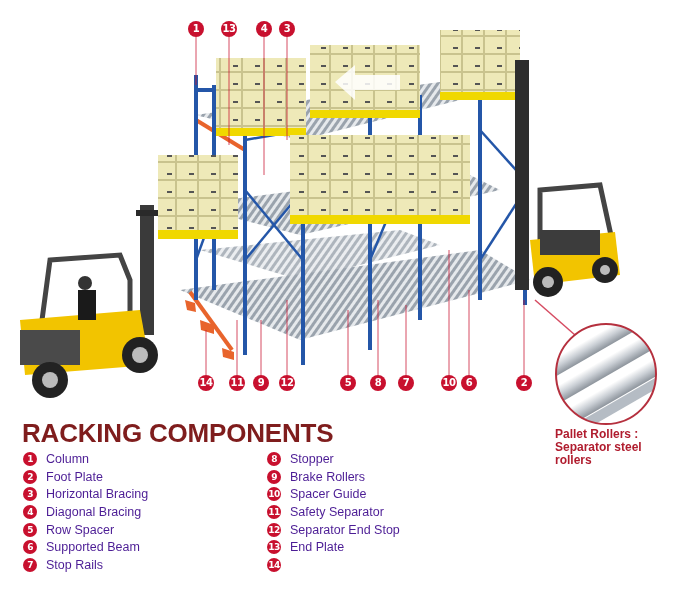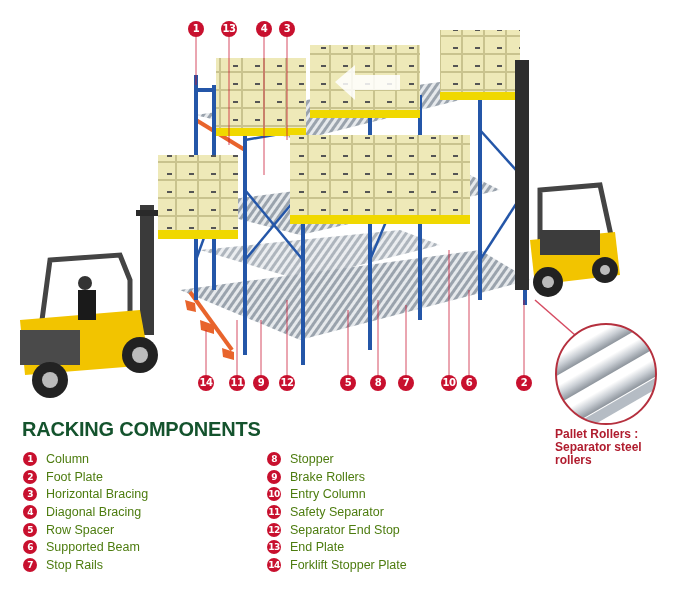--- a/index.html
+++ b/index.html
@@ -1,23 +1,23 @@
 <!DOCTYPE html>
 <html><head>
 <meta charset="utf-8">
 <style>
   html,body{margin:0;padding:0;background:#ffffff;}
   body{width:680px;height:593px;position:relative;overflow:hidden;font-family:"Liberation Sans",sans-serif;}
   #scene{position:absolute;left:0;top:0;width:680px;height:593px;}
   .badge{position:absolute;width:16px;height:16px;border-radius:50%;background:#c8102e;color:#fff;font-family:"DejaVu Sans",sans-serif;font-weight:bold;font-size:10px;line-height:16px;text-align:center;letter-spacing:-0.5px;}
-  .title{position:absolute;left:22px;top:418px;font-family:"Liberation Sans",sans-serif;font-weight:bold;font-size:20px;color:#14532d;letter-spacing:-0.2px;}
+  .title{position:absolute;left:22px;top:418px;font-family:"Liberation Sans",sans-serif;font-weight:bold;font-size:26px;color:#7f1d1d;letter-spacing:-0.2px;}
   .legend{position:absolute;list-style:none;margin:0;padding:0;}
   .legend li{display:flex;align-items:center;height:17.7px;}
   .legend .num{width:14px;height:14px;border-radius:50%;background:#c8102e;color:#fff;font-family:"DejaVu Sans",sans-serif;font-weight:bold;font-size:9px;line-height:14px;text-align:center;margin-right:9px;letter-spacing:-0.6px;}
-  .legend .lbl{font-size:12.5px;color:#4d7c0f;font-family:"Liberation Sans",sans-serif;}
+  .legend .lbl{font-size:12.5px;color:#4c1d95;font-family:"Liberation Sans",sans-serif;}
   .caption{position:absolute;left:555px;top:428px;color:#b01c2e;font-weight:bold;font-size:12px;line-height:13px;font-family:"Liberation Sans",sans-serif;}
 </style>
 </head>
 <body>
 
 <svg id="scene" viewBox="0 0 680 593" xmlns="http://www.w3.org/2000/svg">
   <defs>
     <pattern id="rollers" width="6" height="6" patternUnits="userSpaceOnUse" patternTransform="rotate(35)">
       <rect width="6" height="6" fill="#9aa3ad"></rect>
       <rect width="3" height="6" fill="#e6e9ec"></rect>
@@ -202,36 +202,35 @@
   <li>
       <span class="num">8</span>
       <span class="lbl">Stopper</span>
     </li>
   <li>
       <span class="num">9</span>
       <span class="lbl">Brake Rollers</span>
     </li>
   <li>
       <span class="num">10</span>
-      <span class="lbl">Entry Column</span>
+      <span class="lbl">Spacer Guide</span>
     </li>
   <li>
       <span class="num">11</span>
       <span class="lbl">Safety Separator</span>
     </li>
   <li>
       <span class="num">12</span>
       <span class="lbl">Separator End Stop</span>
     </li>
   <li>
       <span class="num">13</span>
       <span class="lbl">End Plate</span>
     </li>
   <li>
       <span class="num">14</span>
-      <span class="lbl">Forklift Stopper Plate</span>
     </li>
 </ul>
 
 <div class="caption">
   <div>Pallet Rollers :</div>
   <div>Separator steel rollers</div>
 </div>
 
 </body></html>

